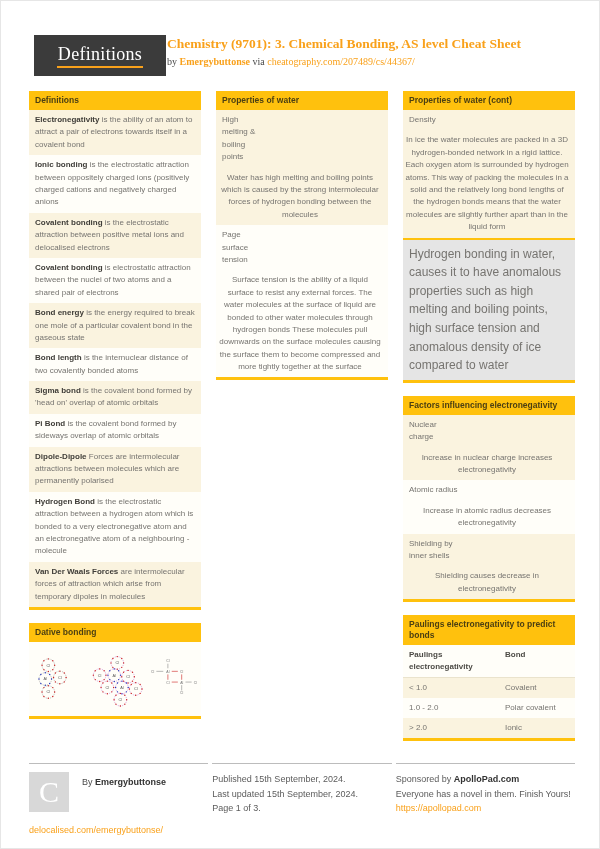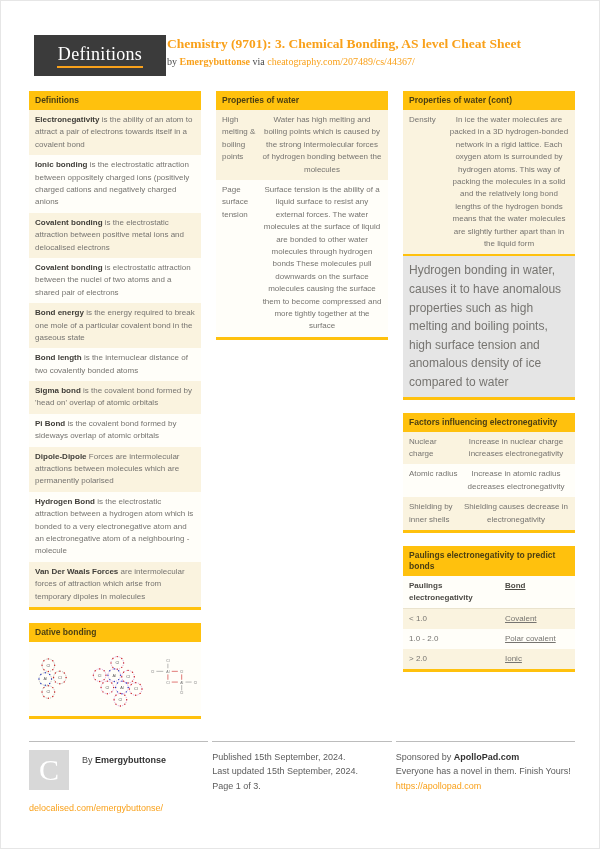--- a/index.html
+++ b/index.html
@@ -28,30 +28,30 @@
   .main{display:flex;gap:15px;padding:15px 24px 0 28px;min-height:601px;align-items:flex-start;}
   .col{flex:1;min-width:0;}
   .card{background:#FFFEF9;border-bottom:3px solid var(--accent);margin-bottom:13px;}
   .card-header{background:var(--accent);color:var(--hdr-text);font-size:8.5px;font-weight:bold;padding:4px 6px;line-height:1.3;}
   .rows > div:nth-child(odd){background:#FAF3DF;}
   .rows > div:nth-child(even){background:#FFFEF9;}
 
   .def-row{font-size:8px;line-height:1.55;color:var(--body-text);padding:4px 6px;}
   .term{font-weight:bold;color:var(--term-text);}
 
-  .kv{display:flex;font-size:8px;line-height:1.55;color:var(--body-text);}
+  .kv{display:flex;font-size:8px;line-height:1.55;color:var(--body-text);flex-direction:column;}
   .kv .k{width:44px;flex-shrink:0;padding:4px 2px 4px 6px;}
   .kv .v{flex:1;padding:4px 6px 4px 2px;text-align:center;}
   .kv-wide .k{width:58px;}
 
   .note{font-size:12px;line-height:1.55;color:var(--body-text);padding:5px 6px;border-top:2px solid var(--accent);background:#e5e5e5;}
 
   .pt-row{display:flex;font-size:8px;line-height:1.5;color:var(--body-text);}
   .pt-row .c1{width:100px;flex-shrink:0;padding:4px 2px 4px 6px;}
-  .pt-row .c2{flex:1;padding:4px 6px 4px 2px;text-decoration:underline;}
+  .pt-row .c2{flex:1;padding:4px 6px 4px 2px;}
   .pt-head{font-weight:bold;color:#4d4b46;border-bottom:1px solid #eae3cd;}
 
   .diagram-body{padding:6px 4px;background:#FFFEF9;}
   .diagram-body svg{display:block;width:100%;height:62px;}
 
   
   .footer{display:flex;gap:4px;padding:9px 24px 0 28px;}
   .fcol{flex:1;min-width:0;border-top:1px solid #bcbcbc;padding-top:8px;font-size:9px;color:#5c5c5c;line-height:1.6;}
   .fc1-row{display:flex;}
   .flogo{width:40px;height:40px;background:#D8D8D8;color:#fff;font-family:"Liberation Serif",serif;font-size:30px;display:flex;align-items:center;justify-content:center;flex-shrink:0;}

